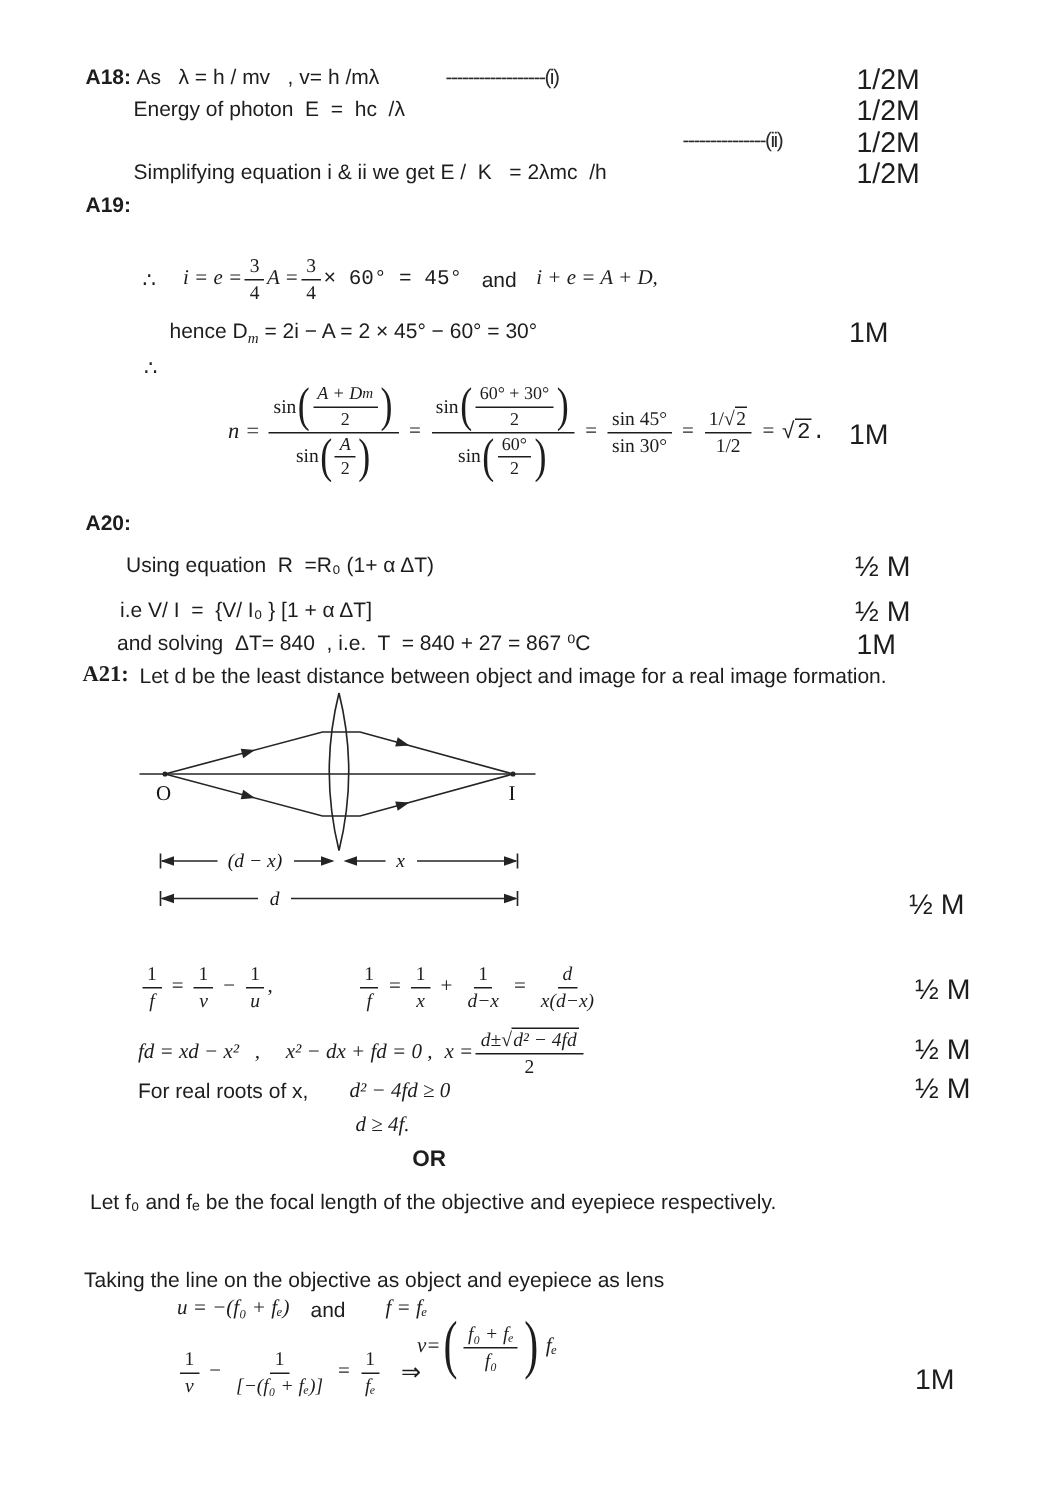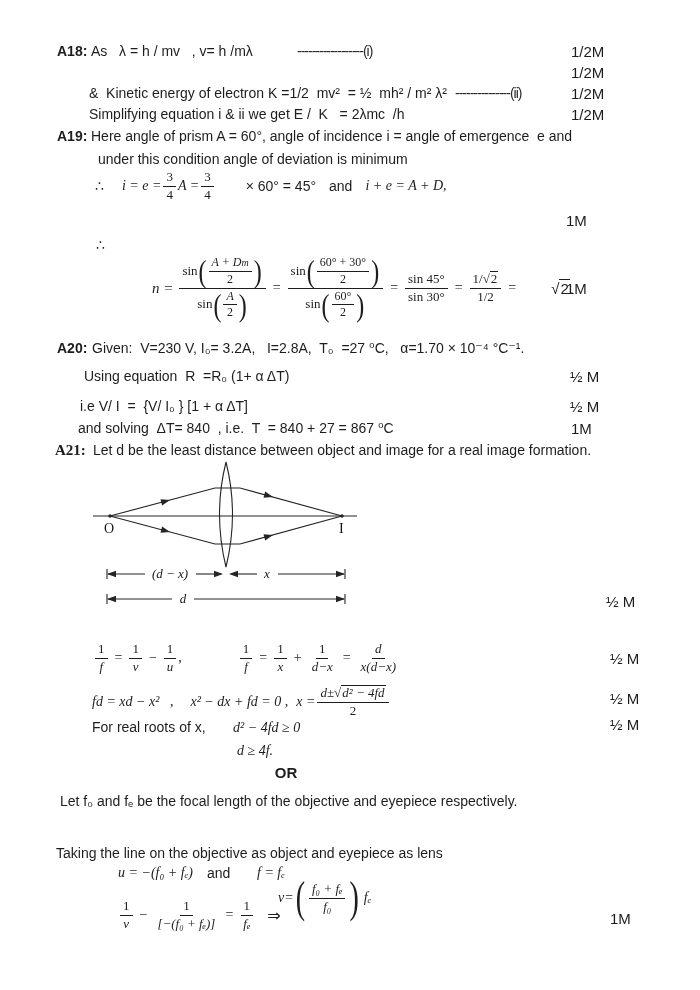--- a/index.html
+++ b/index.html
@@ -1,23 +1,23 @@
 <!DOCTYPE html>
 <html><head>
 <meta charset="utf-8">
 <style>
   html,body{margin:0;padding:0;background:#e8e8e8;}
   .page{position:relative;width:700px;height:990px;background:#ffffff;margin:0 auto;overflow:hidden;
         font-family:"Liberation Sans","DejaVu Sans",sans-serif;font-size:14px;color:#1d1d1d;}
   .r{position:absolute;white-space:pre;line-height:1.25;}
   .b{font-weight:bold;}
   .serifb{font-family:"Liberation Serif","DejaVu Serif",serif;font-weight:bold;font-size:15px;}
-  .mark{position:absolute;white-space:pre;font-size:15px;}
+  .mark{position:absolute;white-space:pre;font-size:19px;}
   .mi{font-family:"Liberation Serif","DejaVu Serif",serif;font-style:italic;}
-  .mt{font-family:Liberation Sans, sans-serif;font-style:normal;margin-left:30px;}
+  .mt{font-family:Liberation Mono, monospace;font-style:normal;}
   .sans{font-family:"Liberation Sans","DejaVu Sans",sans-serif;font-style:normal;}
   .dash{letter-spacing:-1px;color:#2a2a2a;}
   .eqrow{position:absolute;display:flex;align-items:center;white-space:pre;
          font-family:"Liberation Serif","DejaVu Serif",serif;}
   .fr{display:inline-flex;flex-direction:column;align-items:center;vertical-align:middle;
       font-family:"Liberation Serif","DejaVu Serif",serif;font-size:13px;line-height:1.15;
       text-align:center;margin:0 2px;}
   .fr .nm{display:flex;align-items:center;justify-content:center;border-bottom:1px solid #1d1d1d;
           padding:0 3px 1px 3px;white-space:pre;}
   .fr .dn{display:flex;align-items:center;justify-content:center;padding:1px 3px 0 3px;white-space:pre;}
@@ -42,44 +42,43 @@
 </head>
 <body>
 
 <div class="page">
 
   <span class="r b" style="left:57px;top:43px">A18:</span>
   <span class="r" style="left:91px;top:43px">As   λ = h / mv   , v= h /mλ</span>
   <span class="r dash" style="left:297px;top:43px">------------------(i)</span>
   <span class="mark" style="left:571px;top:43px">1/2M</span>
 
+  <span class="r" style="left:89px;top:64px">Energy of photon  E  =  hc  /λ</span>
   <span class="mark" style="left:571px;top:64px">1/2M</span>
 
-  <span class="r" style="left:89px;top:85px">&amp;  Kinetic energy of electron K =1/2  mv²  = ½  mh² / m² λ²</span>
   <span class="r dash" style="left:455px;top:85px">---------------(ii)</span>
   <span class="mark" style="left:571px;top:85px">1/2M</span>
 
   <span class="r" style="left:89px;top:106px">Simplifying equation i &amp; ii we get E /  K   = 2λmc  /h</span>
   <span class="mark" style="left:571px;top:106px">1/2M</span>
 
   <span class="r b" style="left:57px;top:128px">A19:</span>
-  <span class="r" style="left:91px;top:128px">Here angle of prism A = 60°, angle of incidence i = angle of emergence  e and</span>
-  <span class="r" style="left:98px;top:151px">under this condition angle of deviation is minimum</span>
 
   <div class="eqrow" style="left:95px;top:167px;height:38px">
     <span class="sans" style="margin-right:18px">∴</span>
     <span class="mi">i = e =</span>
     <span class="fr"><span class="nm up">3</span><span class="dn up">4</span></span>
     <span class="mi">A =</span>
     <span class="fr"><span class="nm up">3</span><span class="dn up">4</span></span>
     <span class="mt">× 60° = 45°</span>
     <span class="sans" style="margin:0 13px">and</span>
     <span class="mi">i + e = A + D,</span>
   </div>
 
+  <span class="r" style="left:113px;top:212px"><span>hence D</span><sub class="mi">m</sub><span> = 2i − A = 2 × 45° − 60° = 30°</span></span>
   <span class="mark" style="left:566px;top:212px">1M</span>
 
   <span class="r sans" style="left:96px;top:237px">∴</span>
 
   <div class="eqrow" style="left:152px;top:246px;height:84px">
     <span class="mi" style="font-size:15px;margin-right:4px">n =</span>
     <span class="fr of">
       <span class="nm"><span class="up">sin</span><span class="bp">(</span><span class="fr in"><span class="nm"><span class="it">A + D</span><sub class="it">m</sub></span><span class="dn up">2</span></span><span class="bp">)</span></span>
       <span class="dn"><span class="up">sin</span><span class="bp">(</span><span class="fr in"><span class="nm it">A</span><span class="dn up">2</span></span><span class="bp">)</span></span>
     </span>
@@ -91,21 +90,20 @@
     <span class="op">=</span>
     <span class="fr"><span class="nm up">sin 45°</span><span class="dn up">sin 30°</span></span>
     <span class="op">=</span>
     <span class="fr"><span class="nm"><span class="up">1/</span><span class="rsign">√</span><span class="rbar up">2</span></span><span class="dn up">1/2</span></span>
     <span class="op">=</span>
     <span class="mt" style="font-size:15px"><span class="rsign">√</span><span class="rbar">2</span><span>.</span></span>
   </div>
   <span class="mark" style="left:566px;top:280px">1M</span>
 
   <span class="r b" style="left:57px;top:340px">A20:</span>
-  <span class="r" style="left:92px;top:340px">Given:  V=230 V, I₀= 3.2A,   I=2.8A,  T₀  =27 ⁰C,   α=1.70 × 10⁻⁴ °C⁻¹.</span>
 
   <span class="r" style="left:84px;top:368px">Using equation  R  =R₀ (1+ α ΔT)</span>
   <span class="mark" style="left:570px;top:368px">½ M</span>
 
   <span class="r" style="left:80px;top:398px">i.e V/ I  =  {V/ I₀ } [1 + α ΔT]</span>
   <span class="mark" style="left:570px;top:398px">½ M</span>
 
   <span class="r" style="left:78px;top:420px">and solving  ΔT= 840  , i.e.  T  = 840 + 27 = 867 ⁰C</span>
   <span class="mark" style="left:571px;top:420px">1M</span>
 

